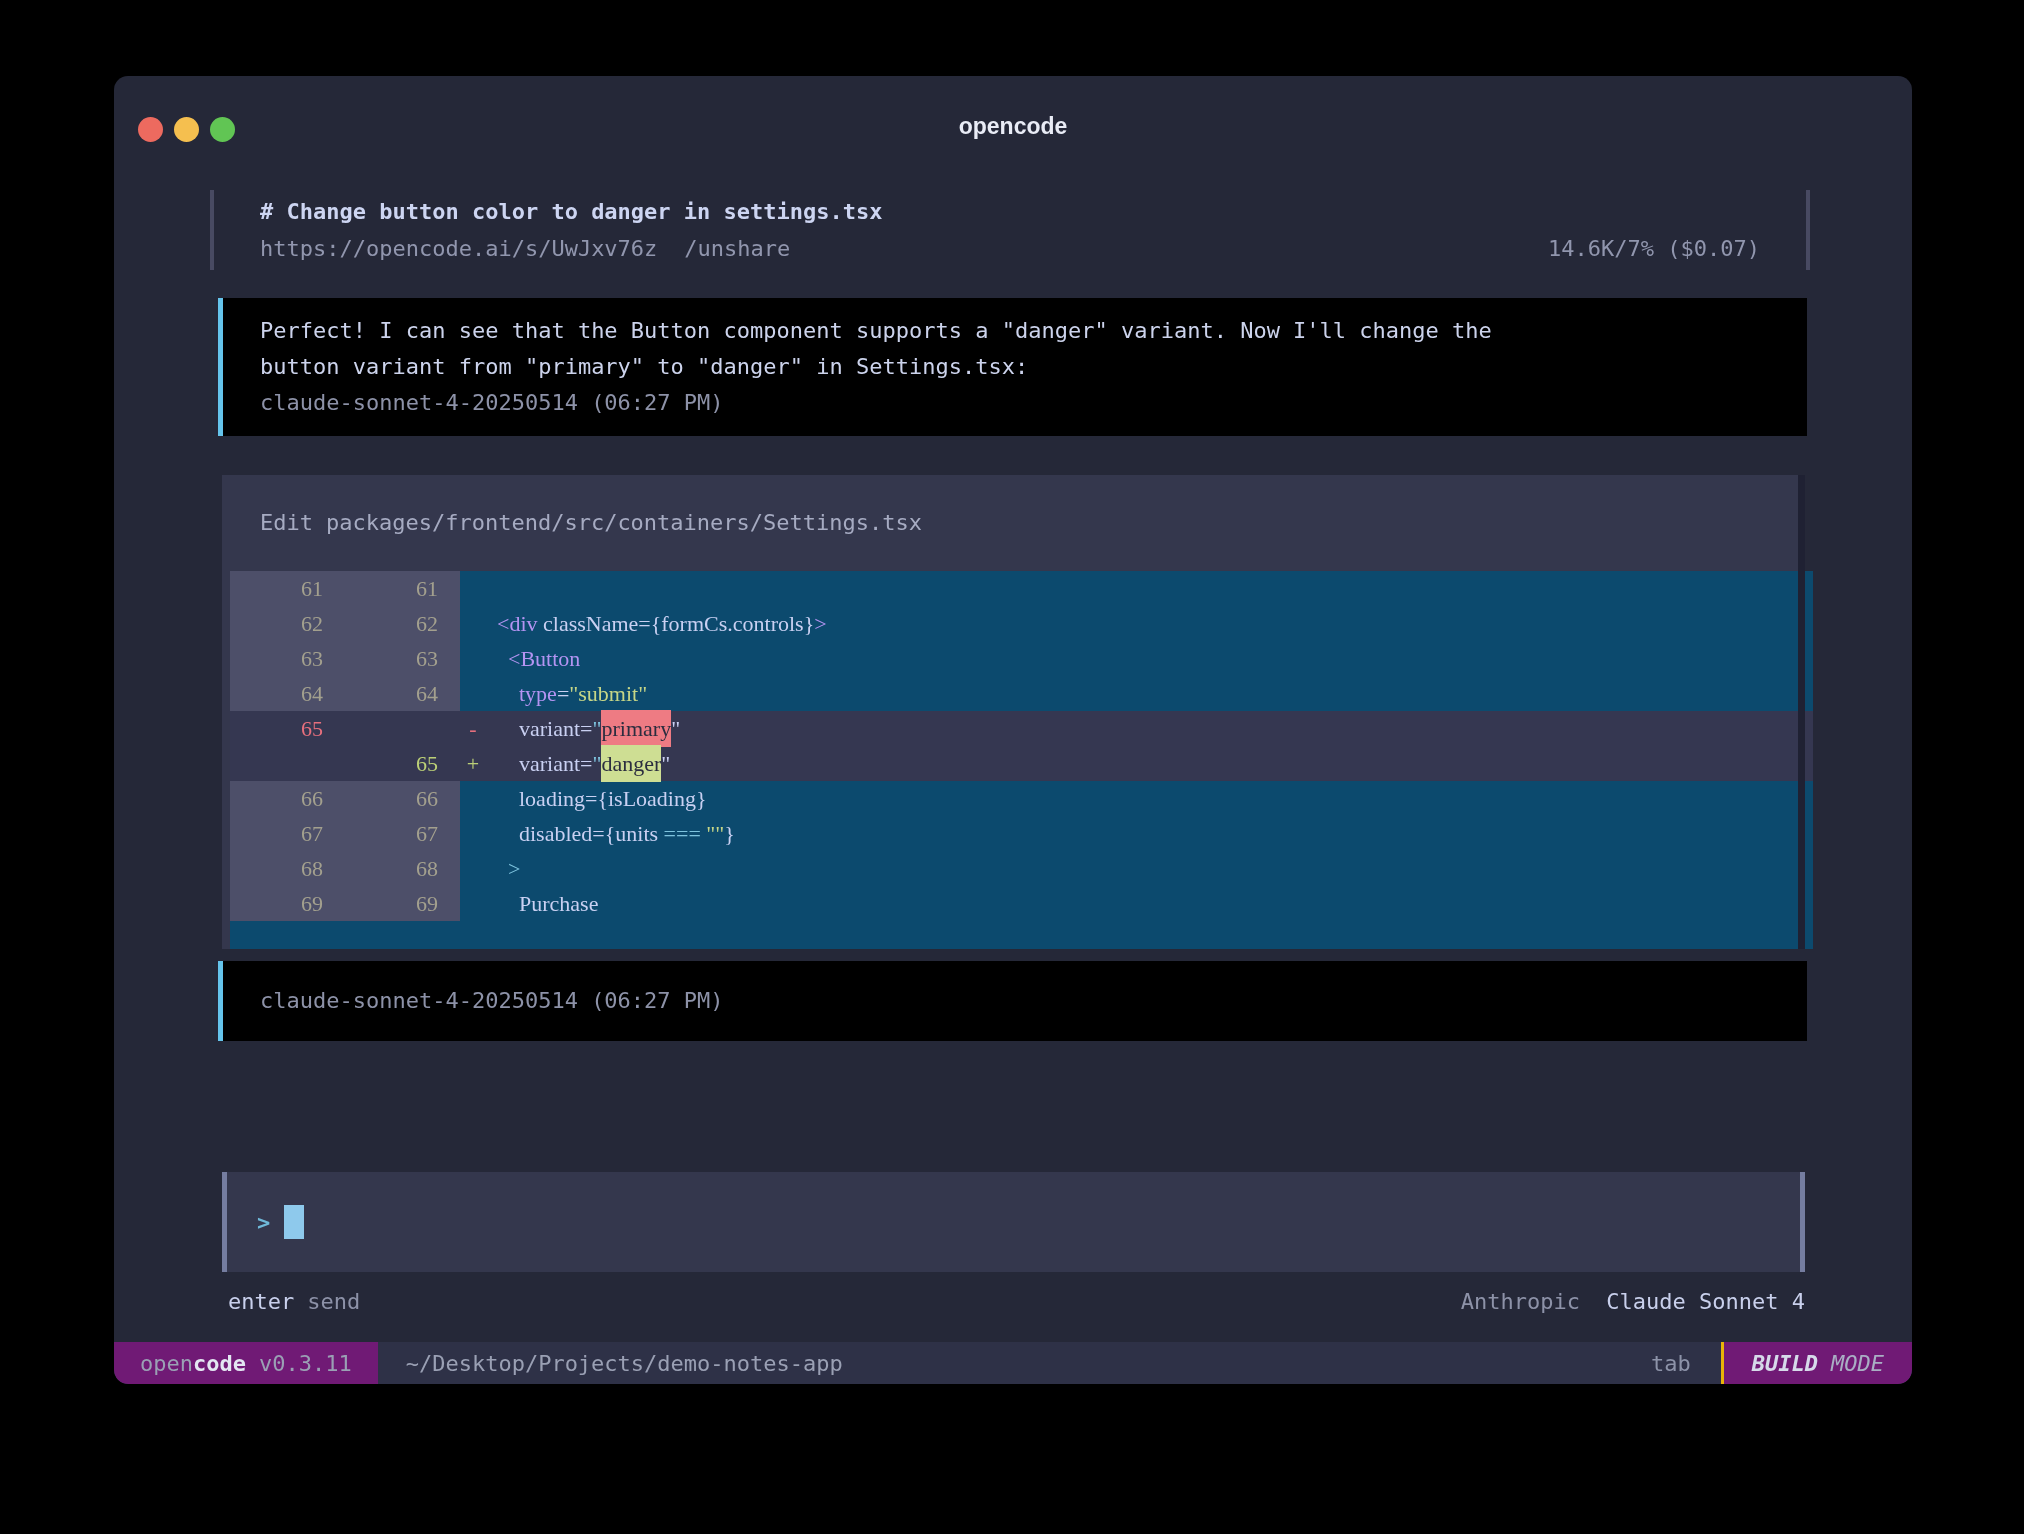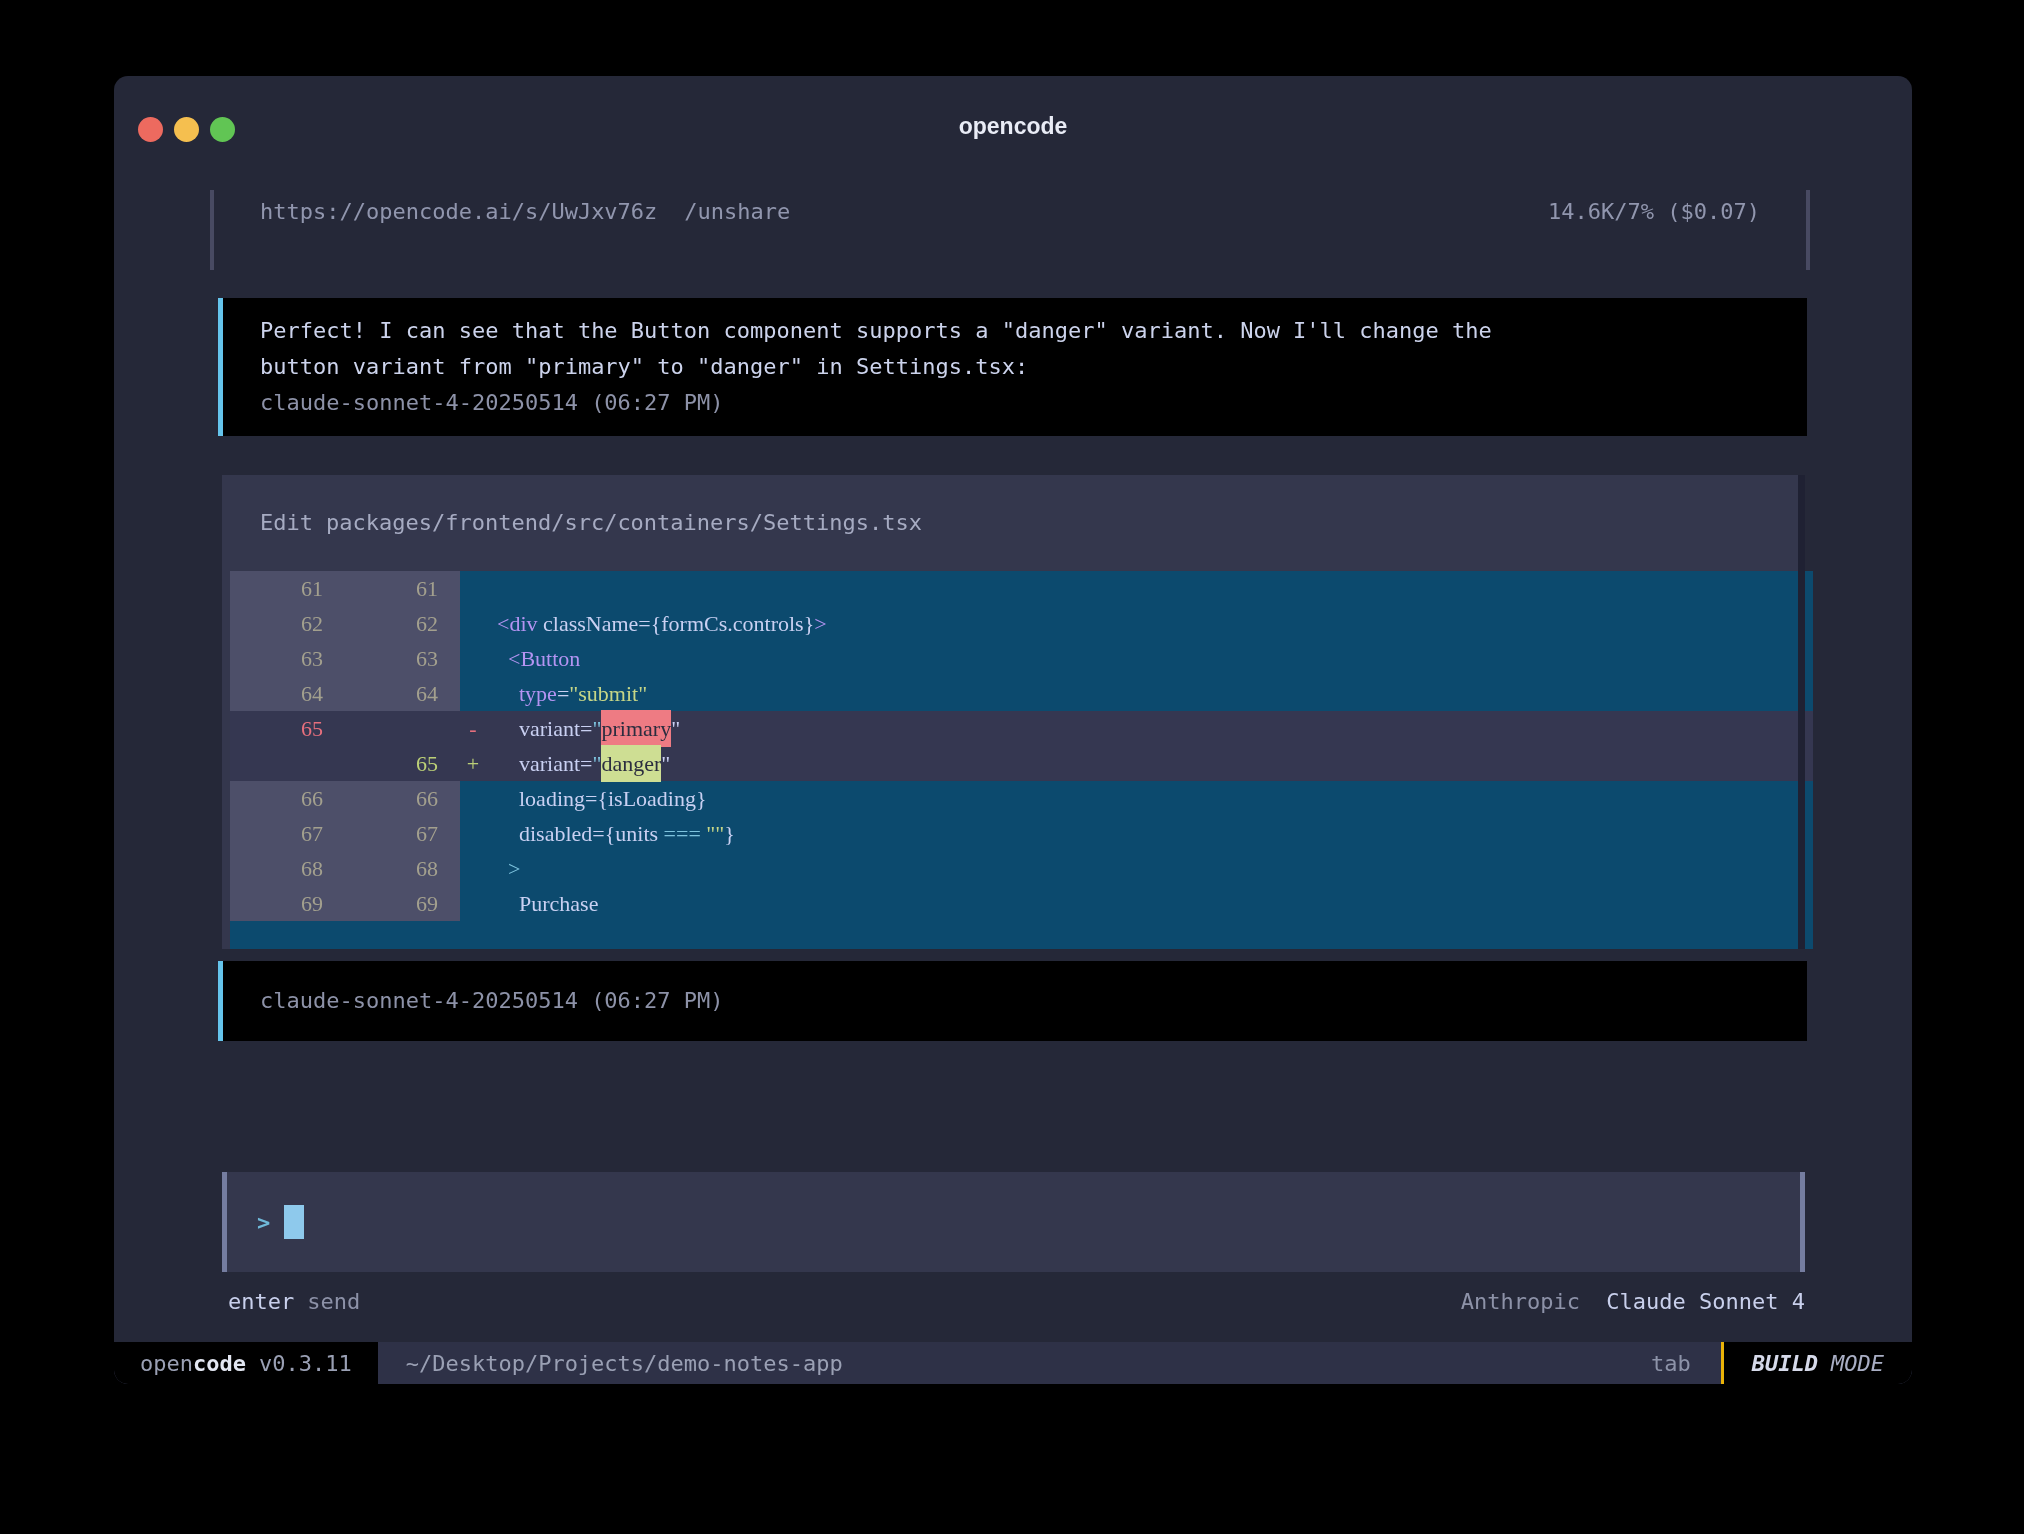--- a/index.html
+++ b/index.html
@@ -81,21 +81,21 @@
   .hints-row{position:absolute;left:114px;top:1208px;width:1577px;display:flex;line-height:36px;}
   .hint-key{color:#c9d0ec;}
   .hint-action{color:#8d92a8;margin-left:13px;}
   .model-info{margin-left:auto;}
   .provider{color:#8d92a8;}
   .model{color:#c9d0ec;margin-left:13px;}
 
   
   .status-bar{position:absolute;left:0;bottom:0;width:100%;height:42px;background:#2e3147;
     border-radius:0 0 14px 14px;display:flex;align-items:center;}
-  .seg{height:100%;display:flex;align-items:center;background:#000000;text-align:right;}
+  .seg{height:100%;display:flex;align-items:center;background:#701a75;text-align:right;}
   .seg-left{padding:0 26px;border-radius:0 0 0 14px;}
   .app-open{color:#9aa0b4;}
   .app-code{color:#e3e7f2;font-weight:bold;}
   .app-version{color:#9aa0b4;margin-left:13px;}
   .cwd{margin-left:28px;color:#9aa0b4;}
   .tab-hint{margin-left:auto;margin-right:30px;color:#8d93a9;}
   .seg-right{padding:0 28px;border-radius:0 0 14px 0;border-left:3px solid #eab308;font-style:italic;}
   .mode-bold{color:#d6daea;font-weight:bold;}
   .mode-rest{color:#a9aec4;margin-left:13px;}
 </style>
@@ -107,20 +107,21 @@
   <div class="titlebar">
     <div class="lights">
       <div class="light red"></div>
       <div class="light yellow"></div>
       <div class="light green"></div>
     </div>
     <div class="win-title">opencode</div>
   </div>
 
   <div class="header-block">
+    <div class="hb-row1"># Change button color to danger in settings.tsx</div>
     <div class="hb-row2">
       <span class="hb-url">https://opencode.ai/s/UwJxv76z</span>
       <span class="hb-unshare">/unshare</span>
       <span class="hb-tokens">14.6K/7% ($0.07)</span>
     </div>
   </div>
 
   <div class="msg-block msg-1">
     <div class="msg-text">Perfect! I can see that the Button component supports a "danger" variant. Now I'll change the
 button variant from "primary" to "danger" in Settings.tsx:</div>

